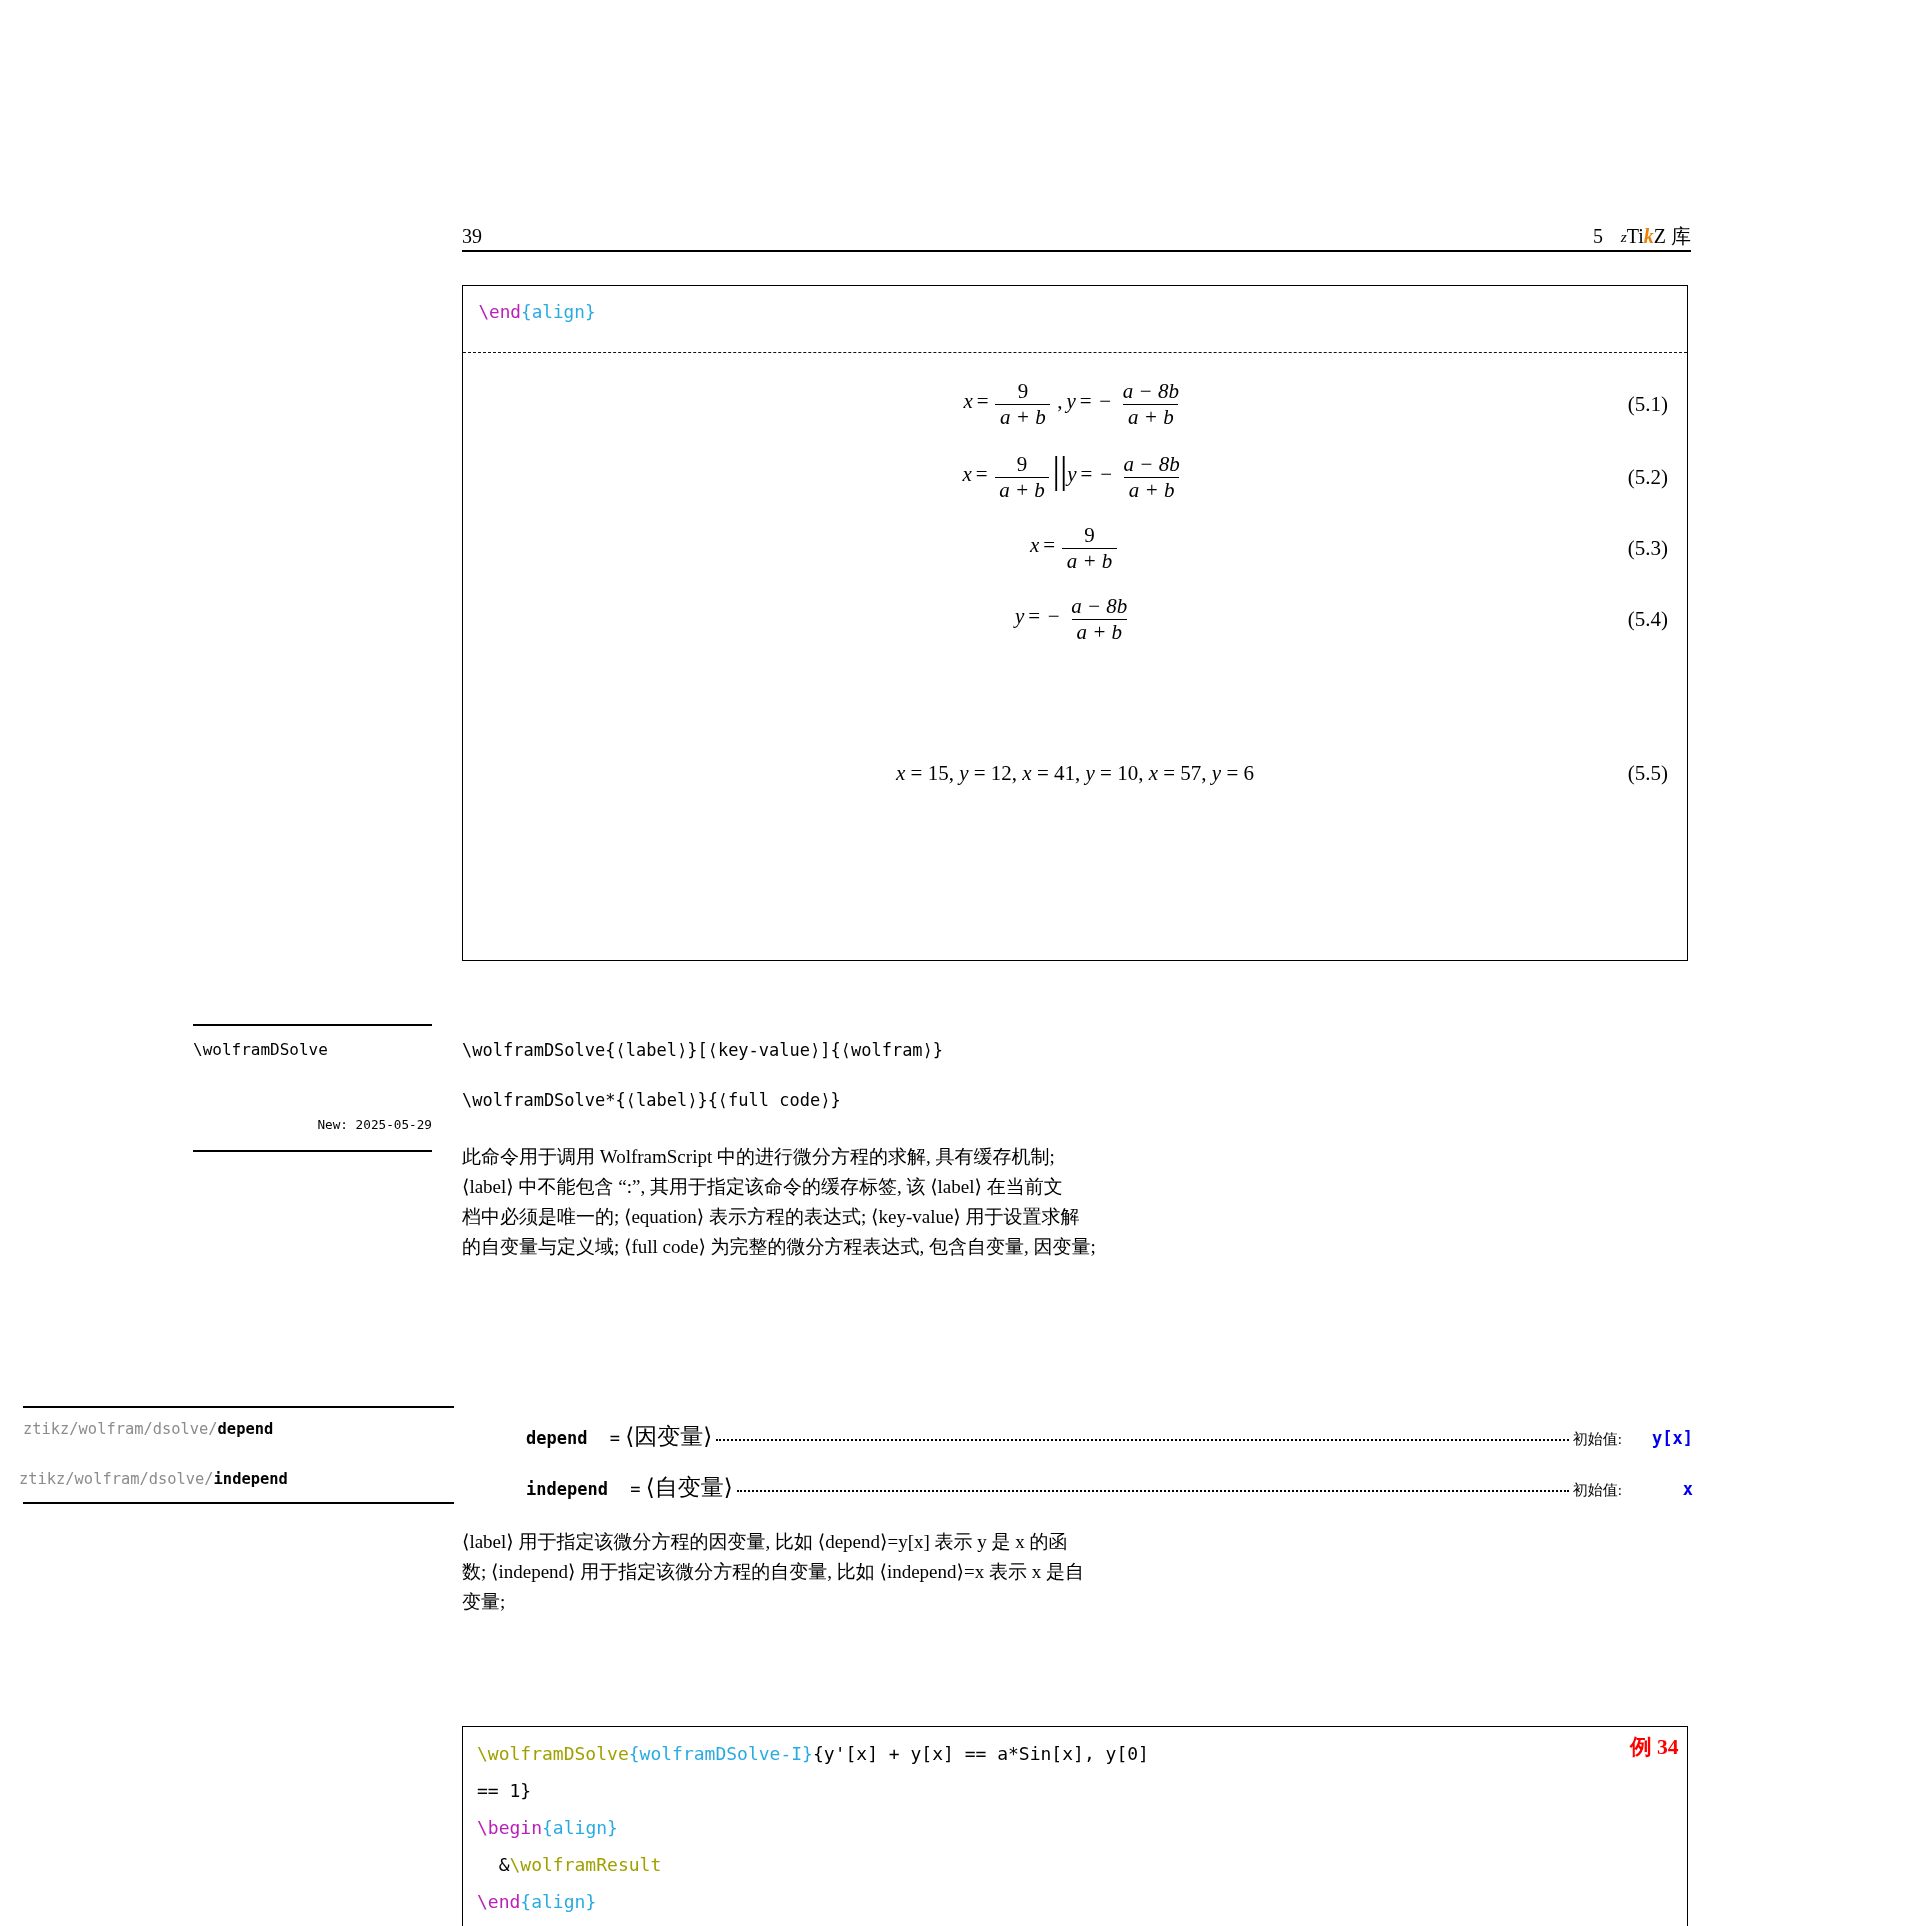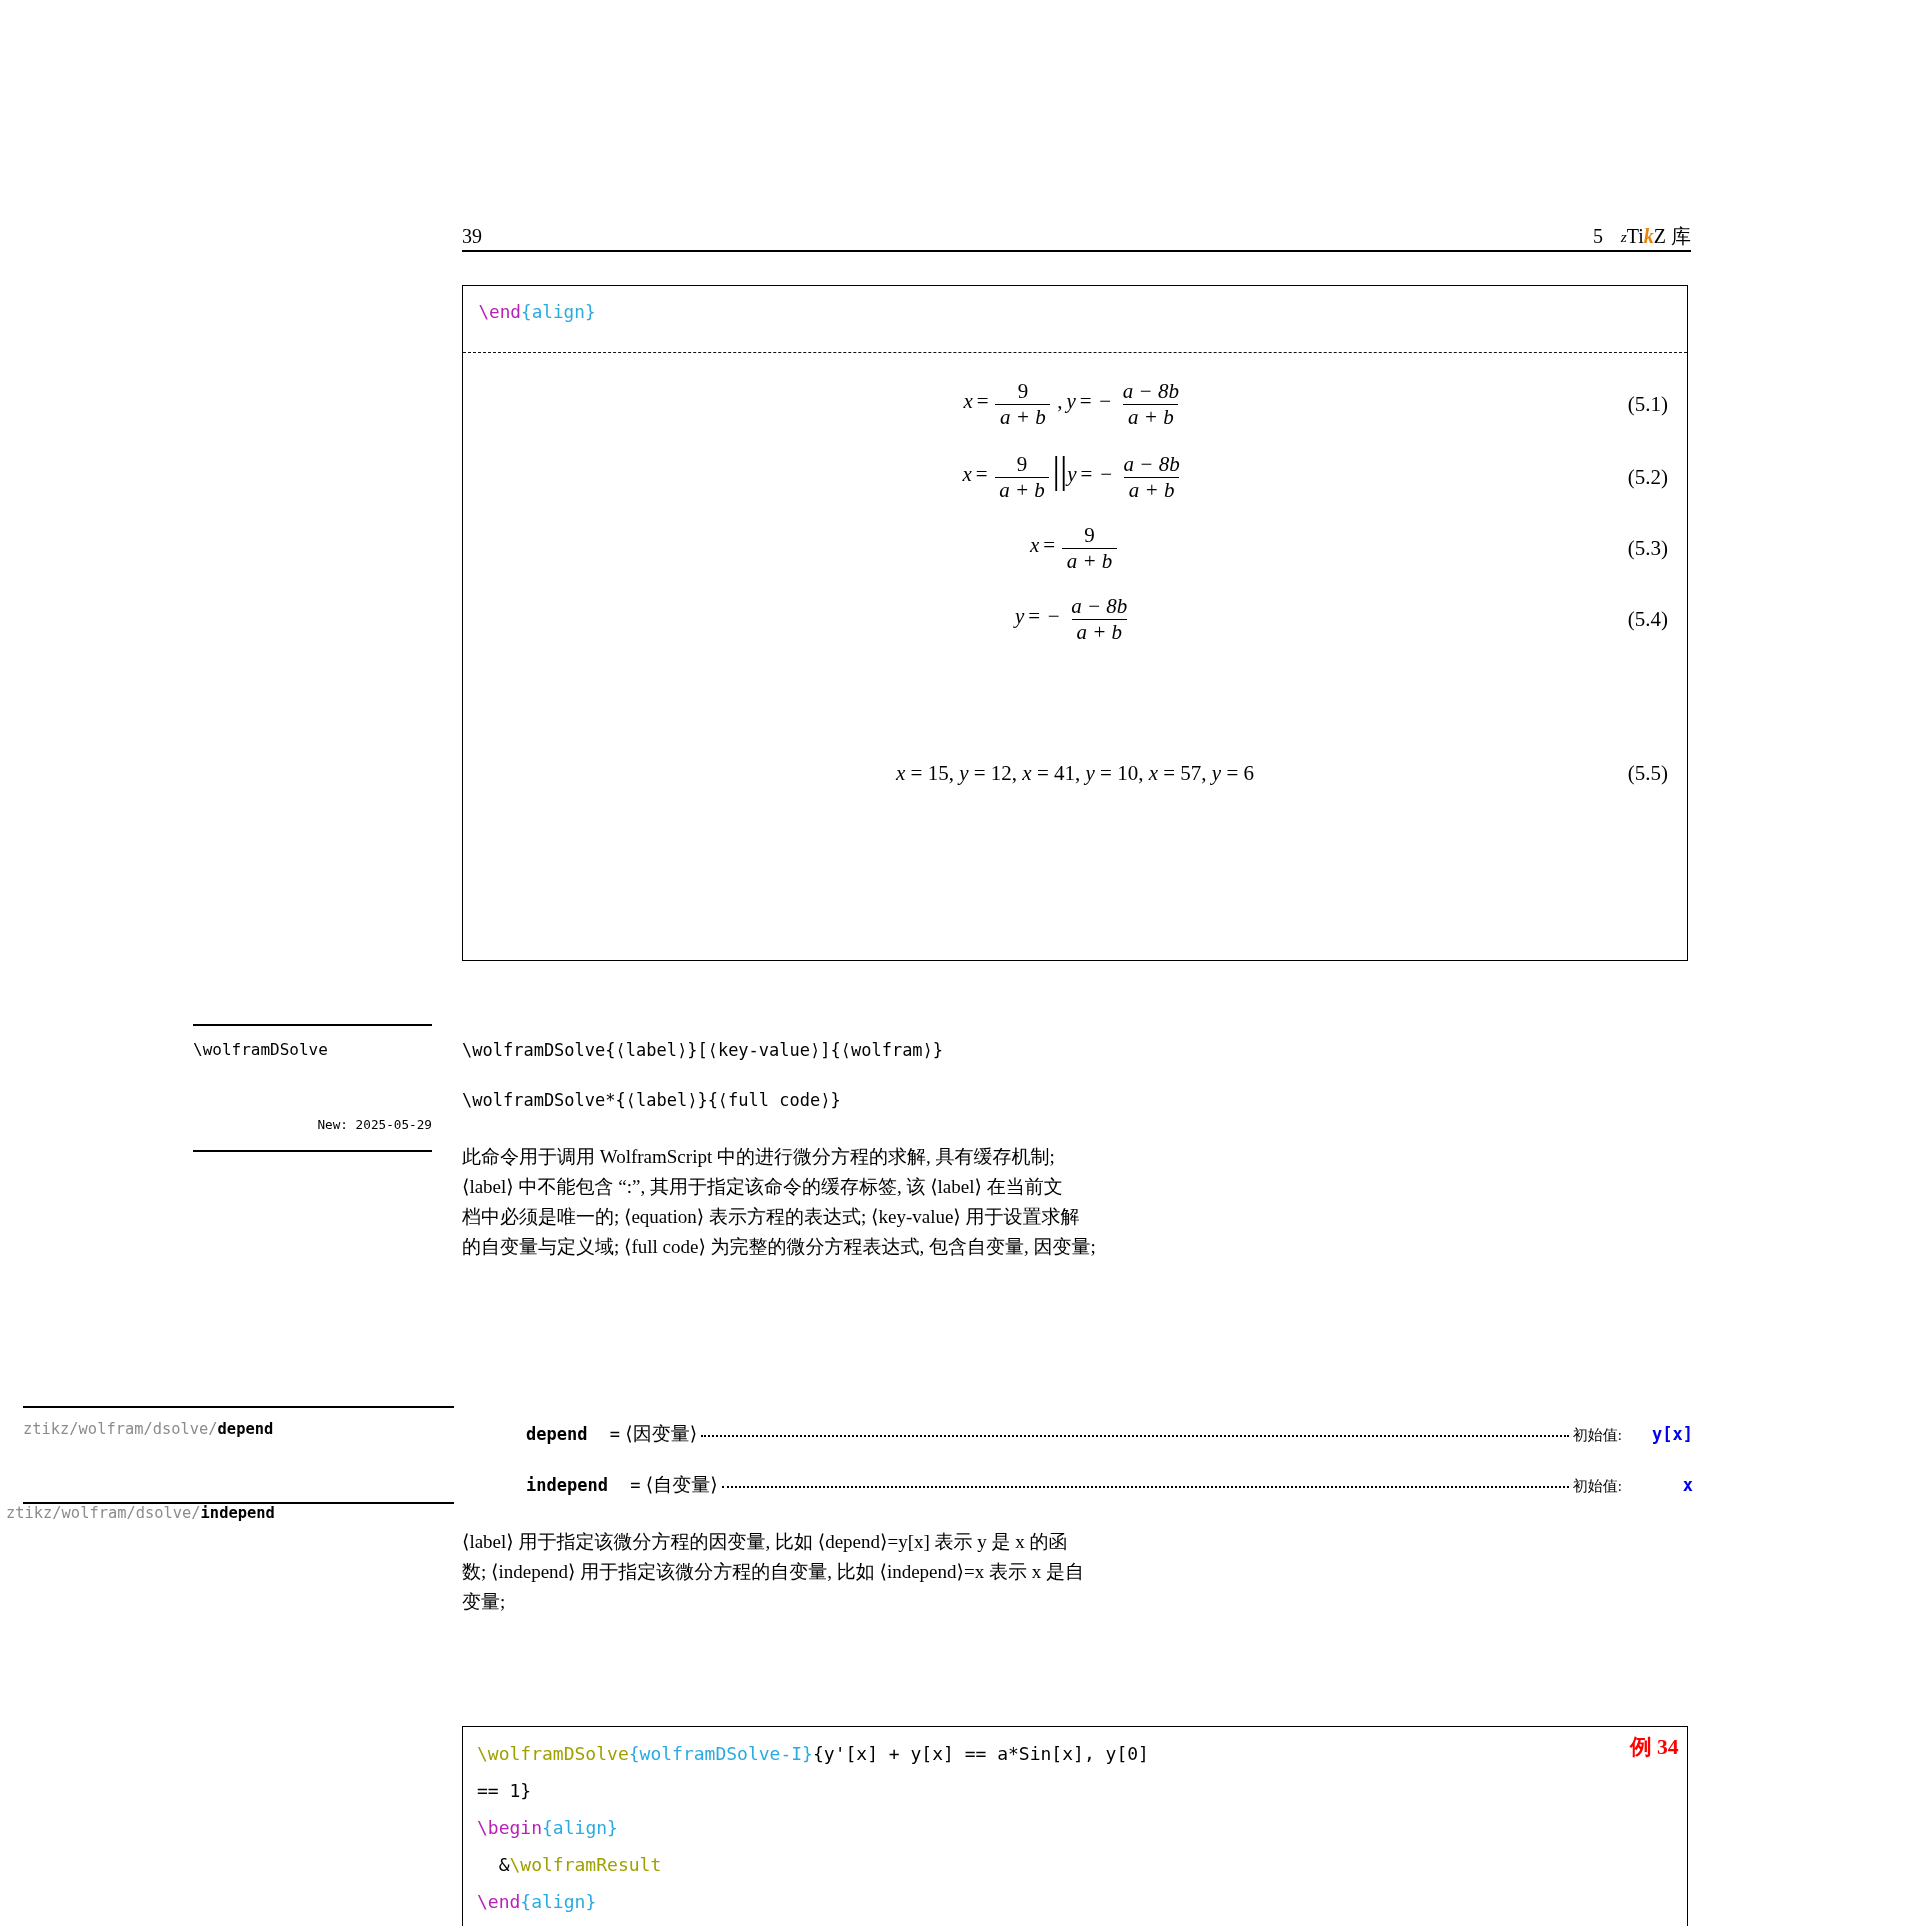--- a/index.html
+++ b/index.html
@@ -97,21 +97,21 @@
     font-size:15.4px; color:#8c8c8c; white-space:nowrap;
   }
   .keypath b { color:#000; font-weight:bold; }
   .keyrow {
     position:absolute; left:526px; width:1167px;
     display:flex; align-items:baseline;
     font-size:18.5px; white-space:nowrap;
   }
   .keyrow .kname { font-family:"DejaVu Sans Mono", monospace; font-size:17px; font-weight:bold; }
   .keyrow .keq { font-family:"DejaVu Sans Mono", monospace; font-size:17px; padding:0 5.4px 0 22.3px;}
-  .keyrow .kval { font-family:"Liberation Serif", serif; font-size:19px; }
+  .keyrow .kval { font-family:"Liberation Serif", serif; font-size:23px; }
   .keyrow .dotfill {
     flex:1 1 auto; overflow:hidden; margin:0 3.9px;
     position:relative; top:-3.1px;
     border-bottom:2.3px dotted #000; height:5.4px;
   }
   .keyrow .kdef { font-size:15px; }
   .keyrow .kdefv {
     font-family:"DejaVu Sans Mono", monospace;
     font-size:17px; color:#0000ee; font-weight:bold;
     display:inline-block; text-align:right;
@@ -238,21 +238,21 @@
 
   <div class="keyrow" style="top:1421px;">
     <span class="kname">depend</span>
     <span class="keq">=</span>
     <span class="kval">⟨因变量⟩</span>
     <span class="dotfill"></span>
     <span class="kdef">初始值:</span>
     <span class="kdefv" style="width:71px;">y[x]</span>
   </div>
 
-  <div class="keypath" style="left:6px; top:1470px;margin-top:34px;"><span>ztikz/wolfram/dsolve/</span><b>independ</b></div>
+  <div class="keypath" style="left:19px; top:1470px;"><span>ztikz/wolfram/dsolve/</span><b>independ</b></div>
 
   <div class="keyrow" style="top:1472px;">
     <span class="kname">independ</span>
     <span class="keq">=</span>
     <span class="kval">⟨自变量⟩</span>
     <span class="dotfill"></span>
     <span class="kdef">初始值:</span>
     <span class="kdefv" style="width:71px;">x</span>
   </div>
 

